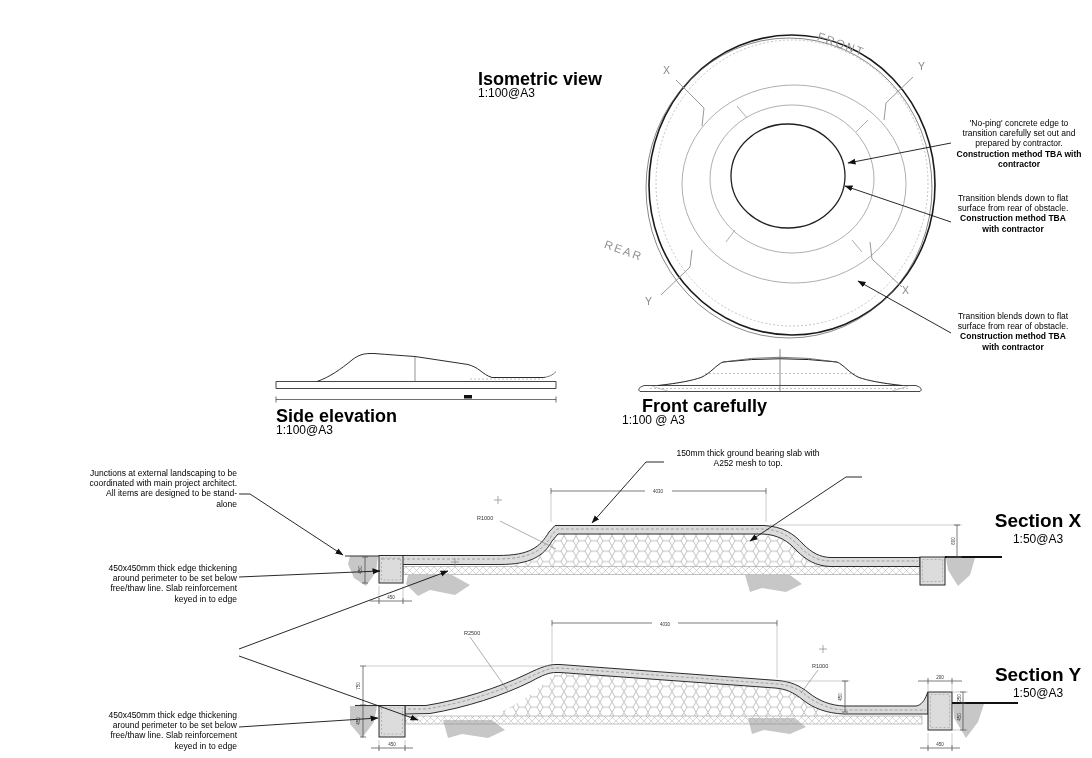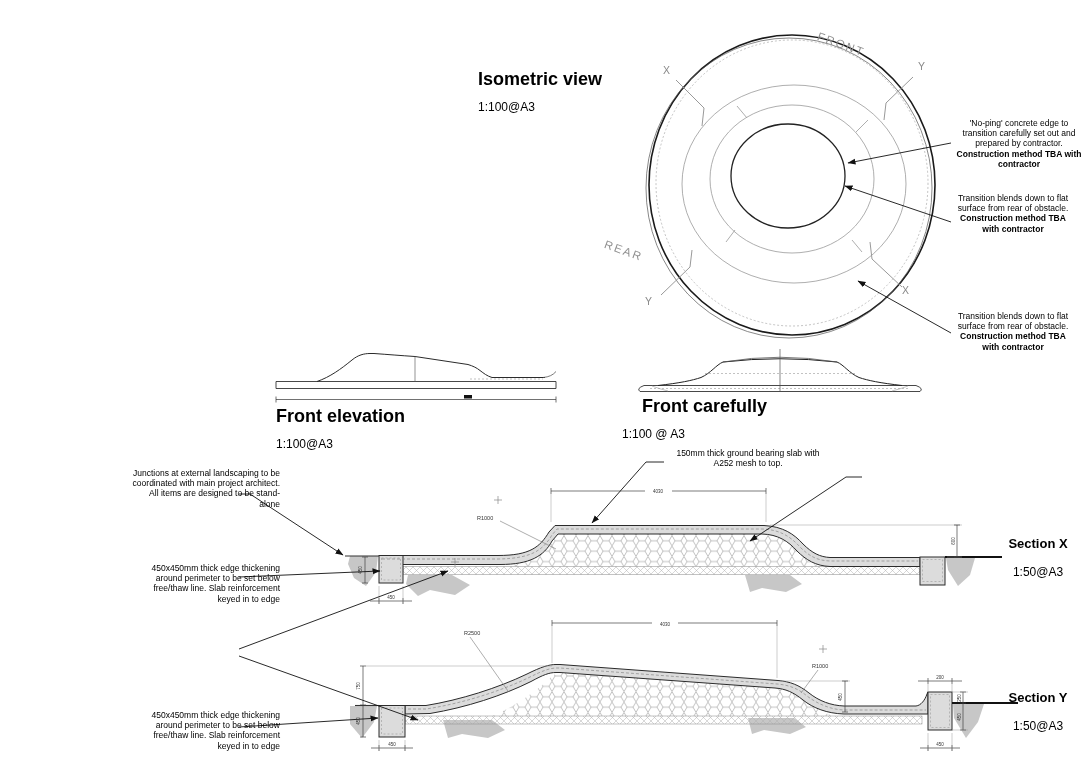--- a/index.html
+++ b/index.html
@@ -1,26 +1,26 @@
 <!DOCTYPE html>
 <html><head>
 <meta charset="utf-8">
 <style>
   html,body{margin:0;padding:0;background:#fff;}
   #sheet{position:relative;width:1092px;height:758px;background:#ffffff;overflow:hidden;
          font-family:"Liberation Sans","DejaVu Sans",sans-serif;color:#111;}
   #linework{position:absolute;left:0;top:0;}
   .t{position:absolute;white-space:nowrap;}
   .vtitle{font-size:18px;font-weight:bold;color:#000;}
-  .vscale{font-size:12px;color:#000;margin-top:14px;}
+  .vscale{font-size:12px;color:#000;}
   .sect{position:absolute;width:96px;text-align:center;}
-  .sect .vtitle{font-size:13px;margin-top:26px;}
+  .sect .vtitle{font-size:19px;}
   .anno{position:absolute;font-size:8.5px;line-height:1.2;color:#000;}
   .anno .b{font-weight:bold;}
-  .ra{text-align:right;margin-left:43px;}
+  .ra{text-align:right;}
   .la{text-align:center;}
   .isolabel{position:absolute;font-size:10.5px;color:#8a8a8a;}
   .isoaxis{position:absolute;font-size:11.5px;letter-spacing:2px;color:#8f8f8f;transform-origin:left top;}
 </style>
 </head>
 <body>
 
 <div id="sheet">
 
 <svg id="linework" width="1092" height="758" viewBox="0 0 1092 758">
@@ -189,21 +189,21 @@
       <text x="940" y="746" text-anchor="middle">450</text>
       <text x="464" y="635" font-size="5.5">R2500</text>
       <text x="812" y="668" font-size="5.5">R1000</text>
     </g>
   </g>
 </svg>
 
   <div class="t vtitle" style="left:478px;top:69px">Isometric view</div>
   <div class="t vscale" style="left:478px;top:86px">1:100@A3</div>
 
-  <div class="t vtitle" style="left:276px;top:406px">Front elevation</div>
+  <div class="t vtitle" style="left:276px;top:406px">Side elevation</div>
   <div class="t vscale" style="left:276px;top:423px">1:100@A3</div>
 
   <div class="t vtitle" style="left:642px;top:396px">Front carefully</div>
   <div class="t vscale" style="left:622px;top:413px">1:100 @ A3</div>
 
   <div class="sect" style="left:990px;top:510px">
     <div class="vtitle">Section X</div>
     <div class="vscale">1:50@A3</div>
   </div>
   <div class="sect" style="left:990px;top:664px">

